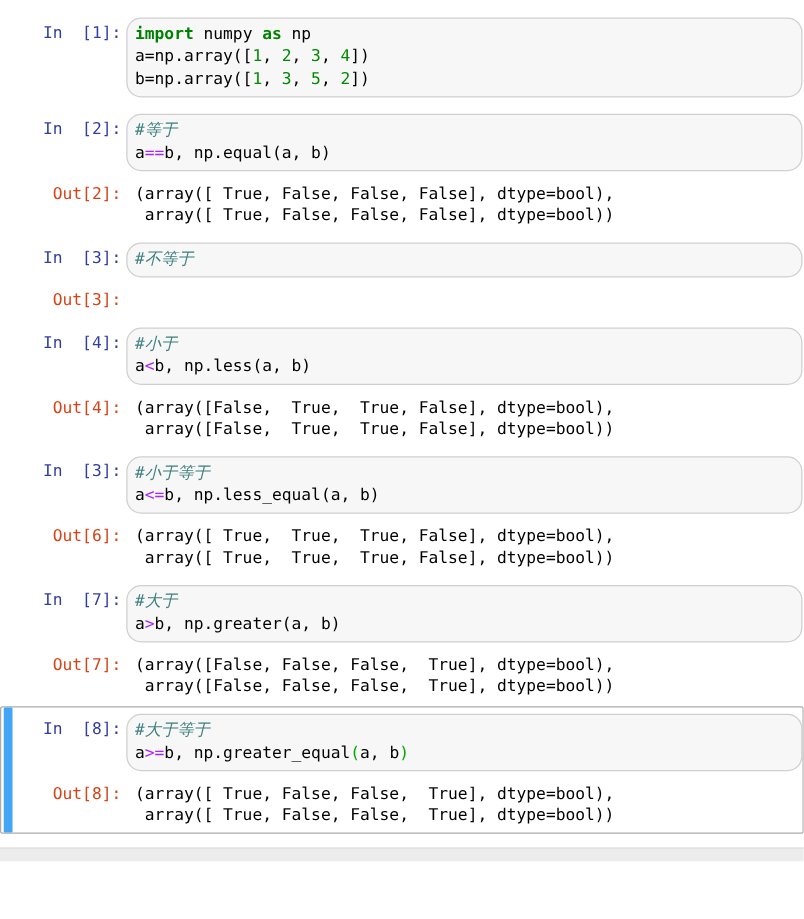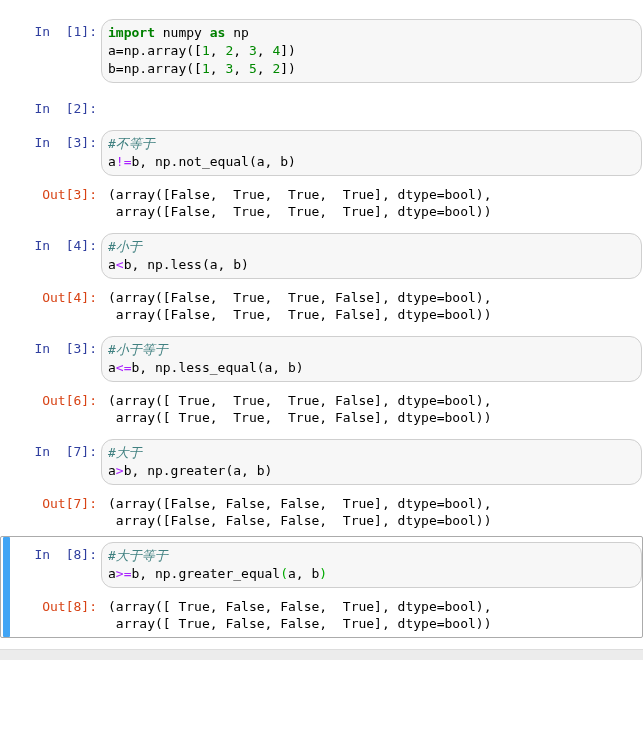--- a/index.html
+++ b/index.html
@@ -1,21 +1,21 @@
 <!DOCTYPE html>
 <html style="--in-prompt: #303F9F; --out-prompt: #D84315; --selected-bar: #42A5F5; --selected-border: #ababab; --input-bg: #f7f7f7; --input-border: #cfcfcf; --keyword: #008000; --number: #008800; --comment: #408080; --operator: #AA22FF; --matching-bracket: #00AA00; --strip-bg: #ececec; --strip-border: #dddddd;"><head>
 <meta charset="utf-8">
 <style>
   html,body{margin:0;padding:0;}
   body{
     width:643px;height:735px;overflow:hidden;background:#fff;
     font-family:"DejaVu Sans Mono","Liberation Mono",monospace;
     font-size:13px;color:#000;
   }
-  .notebook{padding-top:12px;}
+  .notebook{padding-top:7px;}
   .cell{position:relative;border:1px solid transparent;border-radius:2px;padding:5px 0;margin:1px 0;}
   .cell.selected{border-color:var(--selected-border,#ababab);}
   .cell.selected::before{
     content:"";position:absolute;left:2px;top:0;bottom:0;width:7px;
     background:var(--selected-bar,#42A5F5);border-radius:1px;
   }
   .row{display:flex;align-items:flex-start;}
   .prompt{flex:0 0 100px;box-sizing:border-box;text-align:right;
     padding:4px 4px 0 0;white-space:pre;line-height:17px;}
   .prompt.in{color:var(--in-prompt,#303F9F);}
@@ -46,36 +46,42 @@
         <div class="input-box">
           <div class="code-line"><span class="tok-kw">import</span><span class="tok"> numpy </span><span class="tok-kw">as</span><span class="tok"> np</span></div>
           <div class="code-line"><span class="tok">a=np.array([</span><span class="tok-num">1</span><span class="tok">, </span><span class="tok-num">2</span><span class="tok">, </span><span class="tok-num">3</span><span class="tok">, </span><span class="tok-num">4</span><span class="tok">])</span></div>
           <div class="code-line"><span class="tok">b=np.array([</span><span class="tok-num">1</span><span class="tok">, </span><span class="tok-num">3</span><span class="tok">, </span><span class="tok-num">5</span><span class="tok">, </span><span class="tok-num">2</span><span class="tok">])</span></div>
         </div>
       </div>
     </div>
     <div class="cell">
       <div class="row">
         <div class="prompt in">In  [2]:</div>
+        <div class="input-box">
+          <div class="code-line"><span class="tok-com">#等于</span></div>
+          <div class="code-line"><span class="tok">a</span><span class="tok-op">==</span><span class="tok">b, np.equal(a, b)</span></div>
+        </div>
+      </div>
+      <div class="row out-row">
+        <div class="prompt out">Out[2]:</div>
+        <div class="output-area">
+          <div class="out-line">(array([ True, False, False, False], dtype=bool),</div>
+          <div class="out-line"> array([ True, False, False, False], dtype=bool))</div>
+        </div>
       </div>
     </div>
     <div class="cell">
       <div class="row">
         <div class="prompt in">In  [3]:</div>
         <div class="input-box">
           <div class="code-line"><span class="tok-com">#不等于</span></div>
-          <div class="code-line"><span class="tok">a</span><span class="tok-op">!=</span><span class="tok">b, np.not_equal(a, b)</span></div>
         </div>
       </div>
       <div class="row out-row">
         <div class="prompt out">Out[3]:</div>
-        <div class="output-area">
-          <div class="out-line">(array([False,  True,  True,  True], dtype=bool),</div>
-          <div class="out-line"> array([False,  True,  True,  True], dtype=bool))</div>
-        </div>
       </div>
     </div>
     <div class="cell">
       <div class="row">
         <div class="prompt in">In  [4]:</div>
         <div class="input-box">
           <div class="code-line"><span class="tok-com">#小于</span></div>
           <div class="code-line"><span class="tok">a</span><span class="tok-op">&lt;</span><span class="tok">b, np.less(a, b)</span></div>
         </div>
       </div>

